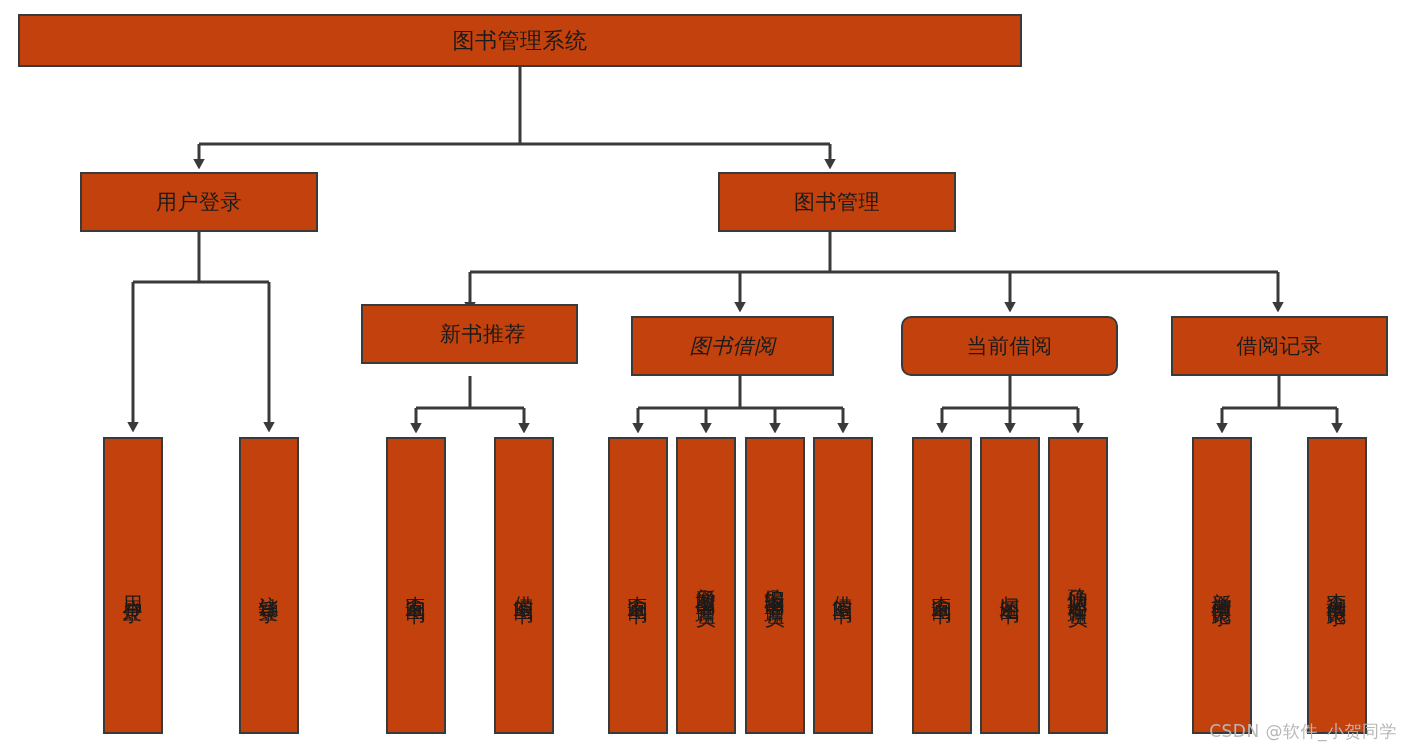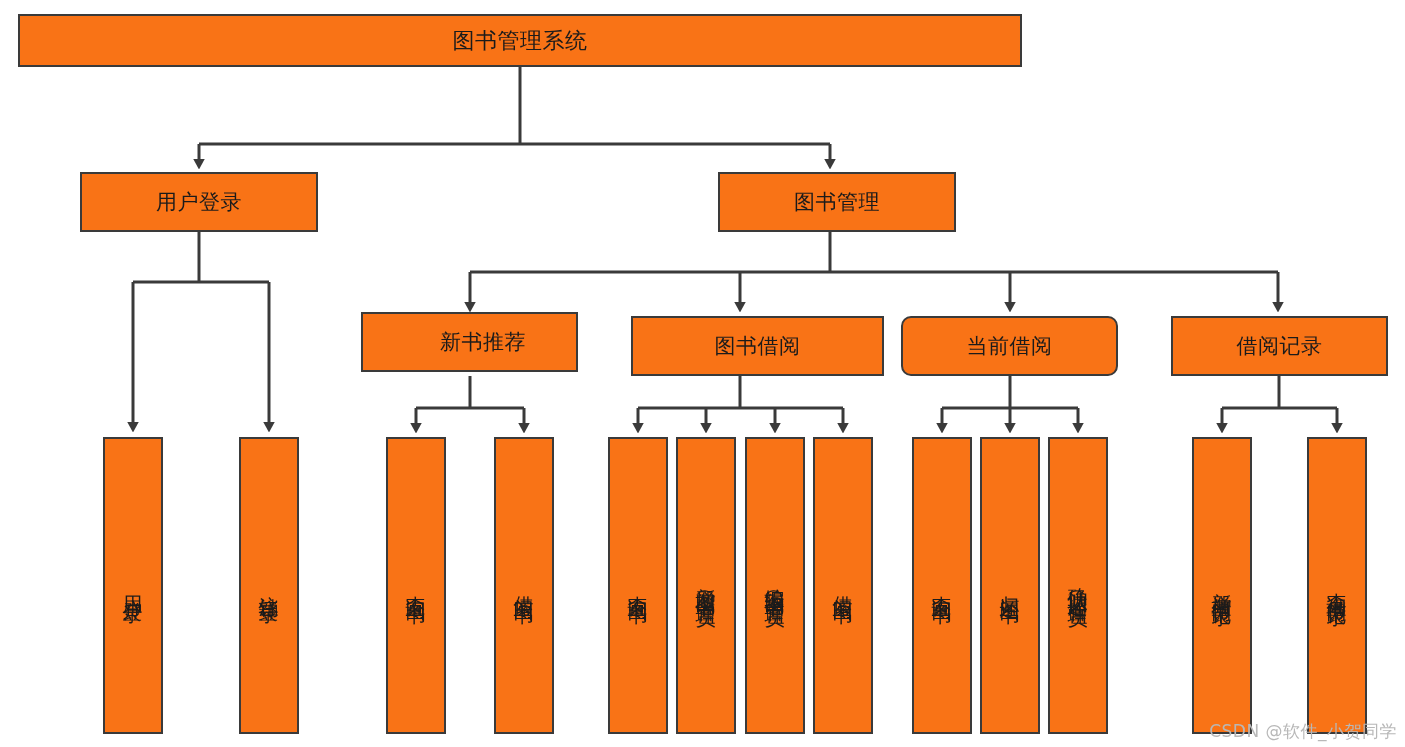--- a/index.html
+++ b/index.html
@@ -23,21 +23,21 @@
     left: 0;
     top: 0;
     width: 1405px;
     height: 747px;
     pointer-events: none;
   }
   .node {
     position: absolute;
     box-sizing: border-box;
     border: 2px solid #3a3a3a;
-    background: #f97316;
+    background: #c2410c;
     display: flex;
     align-items: center;
     justify-content: center;
     color: #1b1b1b;
   }
   .node .label {
     display: block;
     text-align: center;
     line-height: 1.18;
     letter-spacing: 0.5px;
@@ -136,24 +136,24 @@
     <span class="label">图书管理系统</span>
   </div>
 
   <div class="node horiz" style="left:80px; top:172px; width:238px; height:60px;">
     <span class="label">用户登录</span>
   </div>
   <div class="node horiz" style="left:711px; top:172px; width:238px; height:60px;margin-left:7px;">
     <span class="label">图书管理</span>
   </div>
 
-  <div class="node horiz" style="left:361px; top:312px; width:217px; height:60px;padding-left:27px;">
+  <div class="node horiz" style="left:361px; top:304px; width:217px; height:60px;padding-left:27px;">
     <span class="label">新书推荐</span>
   </div>
-  <div class="node horiz" style="left:631px; top:316px; width:253px; height:60px;">
+  <div class="node horiz" style="left:631px; top:316px; width:203px; height:60px;font-style:italic;">
     <span class="label">图书借阅</span>
   </div>
   <div class="node horiz" style="left:901px; top:316px; width:217px; height:60px;border-radius:10px;">
     <span class="label">当前借阅</span>
   </div>
   <div class="node horiz" style="left:1171px; top:316px; width:217px; height:60px;">
     <span class="label">借阅记录</span>
   </div>
 
   <div class="node vert" style="left:103px; top:437px; width:60px; height:297px;">

